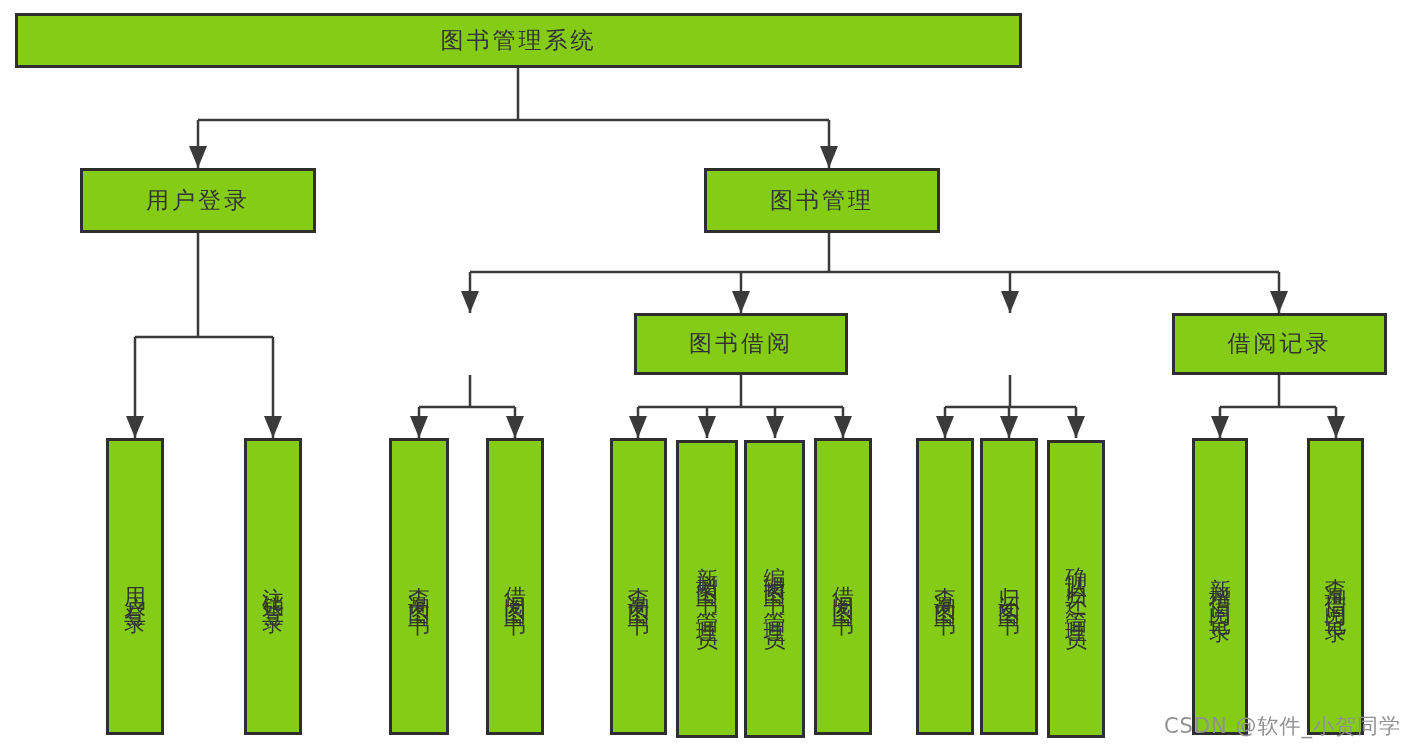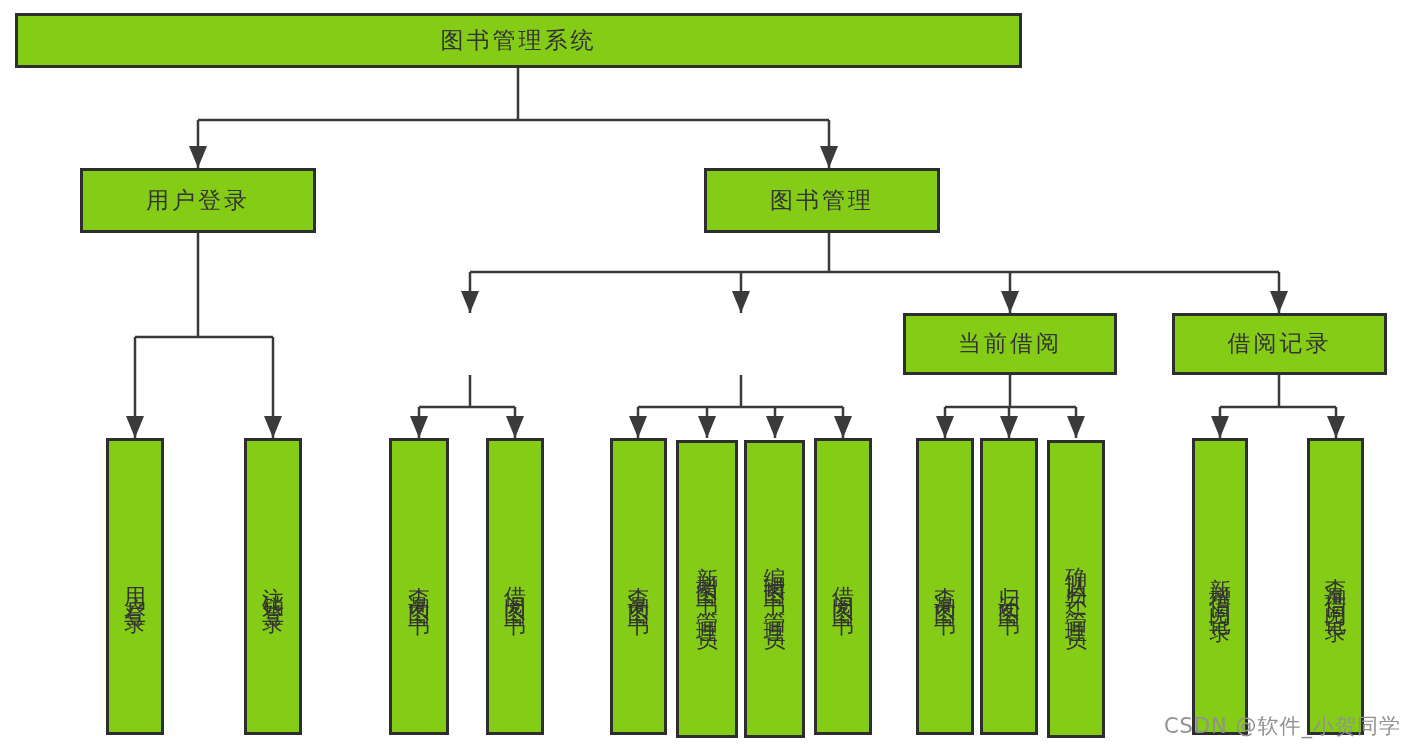--- a/index.html
+++ b/index.html
@@ -69,21 +69,21 @@
 
     <line class="drop" x1="1220" y1="407" x2="1220" y2="438" marker-end="url(#arw)"></line>
     <line class="drop" x1="1336" y1="407" x2="1336" y2="438" marker-end="url(#arw)"></line>
   </svg>
 
   <div class="node h" style="left:15px;top:13px;width:1007px;height:55px;">图书管理系统</div>
 
   <div class="node h" style="left:80px;top:168px;width:236px;height:65px;">用户登录</div>
   <div class="node h" style="left:676px;top:168px;width:236px;height:65px;margin-left:28px;">图书管理</div>
 
-  <div class="node h" style="left:903px;top:313px;width:214px;height:62px;">当前借阅</div>
+  <div class="node h" style="left:634px;top:313px;width:214px;height:62px;">图书借阅</div>
   <div class="node h" style="left:1172px;top:313px;width:215px;height:62px;">借阅记录</div>
 
   <div class="node v" style="left:106px;top:438px;width:58px;height:297px;">用户登录</div>
   <div class="node v" style="left:244px;top:438px;width:58px;height:297px;">注销登录</div>
 
   <div class="node v" style="left:389px;top:438px;width:60px;height:297px;">查询图书</div>
   <div class="node v" style="left:486px;top:438px;width:58px;height:297px;">借阅图书</div>
 
   <div class="node v" style="left:610px;top:438px;width:57px;height:297px;">查询图书</div>
   <div class="node v" style="left:676px;top:440px;width:62px;height:298px;">新增图书（管理员）</div>

